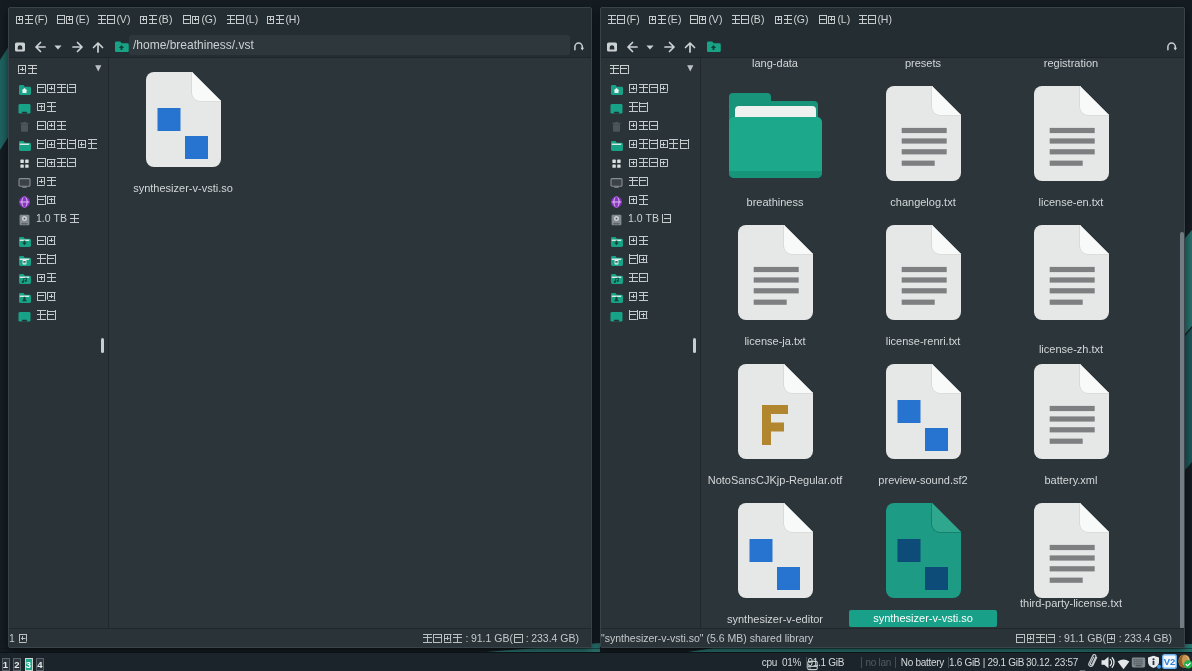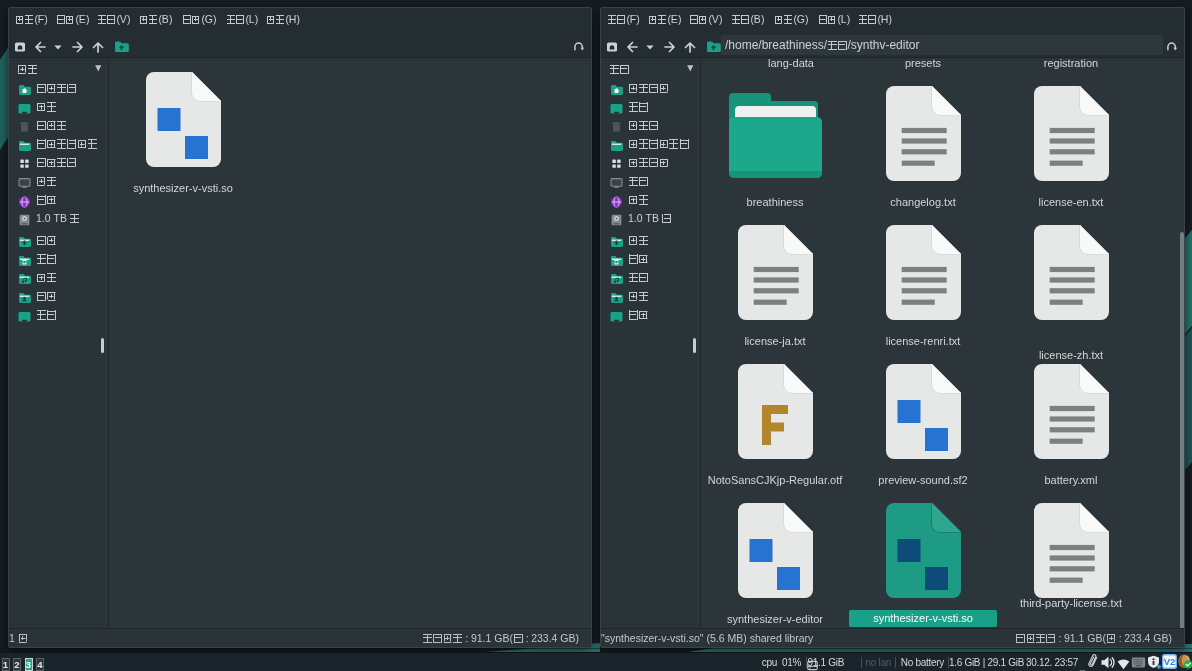--- a/index.html
+++ b/index.html
@@ -73,20 +73,21 @@
     <span class="ti" style="left:63px;top:31px"><svg width="12" height="12" viewBox="0 0 12 12">
         <path d="M5.5 1.5 L10 6 l-4.5 4.5 M10 6 h-9" stroke="#ccd1d4" stroke-width="1.7" fill="none" stroke-linecap="round" stroke-linejoin="round"></path>
       </svg></span>
     <span class="ti" style="left:83px;top:31px"><svg width="12" height="12" viewBox="0 0 12 12">
         <path d="M1.5 6.5 L6 2 l4.5 4.5 M6 2 v9" stroke="#ccd1d4" stroke-width="1.7" fill="none" stroke-linecap="round" stroke-linejoin="round"></path>
       </svg></span>
     <span class="ti" style="left:105px;top:30.5px"><svg width="15" height="13" viewBox="0 0 15 13">
         <path d="M1 2.8 a1.4 1.4 0 0 1 1.4 -1.4 h3.8 l1.4 1.9 h5.8 a1.4 1.4 0 0 1 1.4 1.4 v6 a1.4 1.4 0 0 1 -1.4 1.4 H2.4 a1.4 1.4 0 0 1 -1.4 -1.4 z" fill="#18a286"></path>
         <path d="M7.5 5 l2.6 2.9 h-1.7 v2 h-1.8 v-2 H4.9 z" fill="#123f36"></path>
       </svg></span>
+    <div class="pathf" style="left:120px;width:441px">/home/breathiness/.vst</div>
     <span class="ti" style="left:563px;top:30.5px"><svg width="13" height="13" viewBox="0 0 13 13">
         <path d="M2.9 9.8 V6.8 a3.7 3.7 0 0 1 7.4 0 v1.4" stroke="#ccd1d4" stroke-width="1.5" fill="none" stroke-linecap="round"></path>
         <path d="M8.5 7.8 h3.6 l-1.8 2.6 z" fill="#ccd1d4"></path>
       </svg></span>
     <div class="side">
       <div class="sbhead"><i class="cj cc"></i><i class="cj ca"></i><span class="sbarr">▾</span></div>
       <div class="sbr" style="top:23.0px">
         <span class="sbi"><svg width="13" height="12" viewBox="0 0 13 12">
             <path d="M1 2.4 a1.3 1.3 0 0 1 1.3 -1.3 h3.2 l1.3 1.7 h4.9 a1.3 1.3 0 0 1 1.3 1.3 v5.5 a1.3 1.3 0 0 1 -1.3 1.3 H2.3 a1.3 1.3 0 0 1 -1.3 -1.3 z" fill="#18a286"></path>
             <path d="M6.5 4 L3.6 6.6 h0.9 v2.3 h4 V6.6 h0.9 z" fill="#eef4f2"></path>
@@ -232,21 +233,20 @@
     <span class="ti" style="left:63px;top:31px"><svg width="12" height="12" viewBox="0 0 12 12">
         <path d="M5.5 1.5 L10 6 l-4.5 4.5 M10 6 h-9" stroke="#ccd1d4" stroke-width="1.7" fill="none" stroke-linecap="round" stroke-linejoin="round"></path>
       </svg></span>
     <span class="ti" style="left:83px;top:31px"><svg width="12" height="12" viewBox="0 0 12 12">
         <path d="M1.5 6.5 L6 2 l4.5 4.5 M6 2 v9" stroke="#ccd1d4" stroke-width="1.7" fill="none" stroke-linecap="round" stroke-linejoin="round"></path>
       </svg></span>
     <span class="ti" style="left:105px;top:30.5px"><svg width="15" height="13" viewBox="0 0 15 13">
         <path d="M1 2.8 a1.4 1.4 0 0 1 1.4 -1.4 h3.8 l1.4 1.9 h5.8 a1.4 1.4 0 0 1 1.4 1.4 v6 a1.4 1.4 0 0 1 -1.4 1.4 H2.4 a1.4 1.4 0 0 1 -1.4 -1.4 z" fill="#18a286"></path>
         <path d="M7.5 5 l2.6 2.9 h-1.7 v2 h-1.8 v-2 H4.9 z" fill="#123f36"></path>
       </svg></span>
-    <div class="pathf" style="left:120px;width:442px">/home/breathiness/<i class="cj ca"></i><i class="cj cb"></i>/synthv-editor</div>
     <span class="ti" style="left:564px;top:30.5px"><svg width="13" height="13" viewBox="0 0 13 13">
         <path d="M2.9 9.8 V6.8 a3.7 3.7 0 0 1 7.4 0 v1.4" stroke="#ccd1d4" stroke-width="1.5" fill="none" stroke-linecap="round"></path>
         <path d="M8.5 7.8 h3.6 l-1.8 2.6 z" fill="#ccd1d4"></path>
       </svg></span>
     <div class="side">
       <div class="sbhead"><i class="cj ca"></i><i class="cj cb"></i><span class="sbarr">▾</span></div>
       <div class="sbr" style="top:23.0px">
         <span class="sbi"><svg width="13" height="12" viewBox="0 0 13 12">
             <path d="M1 2.4 a1.3 1.3 0 0 1 1.3 -1.3 h3.2 l1.3 1.7 h4.9 a1.3 1.3 0 0 1 1.3 1.3 v5.5 a1.3 1.3 0 0 1 -1.3 1.3 H2.3 a1.3 1.3 0 0 1 -1.3 -1.3 z" fill="#18a286"></path>
             <path d="M6.5 4 L3.6 6.6 h0.9 v2.3 h4 V6.6 h0.9 z" fill="#eef4f2"></path>
@@ -347,21 +347,21 @@
       <div class="sbr" style="top:249.6px">
         <span class="sbi"><svg width="13" height="12" viewBox="0 0 13 12">
             <rect x="0.5" y="1" width="12" height="9.6" rx="1.4" fill="#18a286"></rect>
             <path d="M3.6 10.6 l0.8 -1.8 h4.2 l0.8 1.8 z" fill="#223038"></path>
           </svg></span>
         <span class="sbl"><i class="cj cb"></i><i class="cj cc"></i></span>
       </div>
       <div class="sbthumb"></div>
     </div>
     <div class="content">
-      <div class="glab" style="left:16px;top:-3.5px">lang-data</div>
+      <div class="glab" style="left:0.0px;top:-3.5px">lang-data</div>
       <div class="glab" style="left:148.0px;top:-3.5px">presets</div>
       <div class="glab" style="left:296.0px;top:-3.5px">registration</div>
       <div style="position:absolute;left:27.5px;top:35px;width:93px;height:85px"><svg width="93" height="85" viewBox="0 0 93 85">
 <path d="M4 0 h34 a4 4 0 0 1 4 4 v4 h43 a4 4 0 0 1 4 4 v48 H0 V4 a4 4 0 0 1 4 -4 z" fill="#17947a"></path>
 <rect x="6" y="13" width="81" height="16" rx="4" fill="#eef1f0"></rect>
 <path d="M0 29 a5 5 0 0 1 5 -5 h83 a5 5 0 0 1 5 5 v51 a5 5 0 0 1 -5 5 H5 a5 5 0 0 1 -5 -5 z" fill="#1ca98b"></path>
 <path d="M0 78 h93 v2 a5 5 0 0 1 -5 5 H5 a5 5 0 0 1 -5 -5 z" fill="#17957b"></path>
 </svg></div>
       <div class="glab" style="left:0.0px;top:136.0px">breathiness</div>
       <div style="position:absolute;left:184.5px;top:28px;width:75px;height:95px"><svg width="75" height="95" viewBox="0 0 75 95">
@@ -406,21 +406,21 @@
       <div class="glab" style="left:148.0px;top:275.0px">license-renri.txt</div>
       <div style="position:absolute;left:332.5px;top:167px;width:75px;height:95px"><svg width="75" height="95" viewBox="0 0 75 95">
 <path d="M8 0 H46 L75 29 V87 a8 8 0 0 1 -8 8 H8 a8 8 0 0 1 -8 -8 V8 a8 8 0 0 1 8 -8 Z" fill="#e6e7e7"></path>
 <path d="M46 0 V21 a8 8 0 0 0 8 8 H75" fill="none" stroke="#d0d2d2" stroke-width="1.2"></path>
 <path d="M46 0 L75 29 H54 a8 8 0 0 1 -8 -8 Z" fill="#f8f9f9"></path>
 <rect x="15.7" y="41.9" width="45" height="5.2" fill="#7d7f80"></rect>
 <rect x="15.7" y="52.4" width="45" height="5.2" fill="#7d7f80"></rect>
 <rect x="15.7" y="63.2" width="45" height="5.2" fill="#7d7f80"></rect>
 <rect x="15.7" y="74.6" width="33" height="5.2" fill="#7d7f80"></rect>
 </svg></div>
-      <div class="glab" style="left:296.0px;top:289px">license-zh.txt</div>
+      <div class="glab" style="left:296.0px;top:283px">license-zh.txt</div>
       <div style="position:absolute;left:36.5px;top:306px;width:75px;height:95px"><svg width="75" height="95" viewBox="0 0 75 95">
 <path d="M8 0 H46 L75 29 V87 a8 8 0 0 1 -8 8 H8 a8 8 0 0 1 -8 -8 V8 a8 8 0 0 1 8 -8 Z" fill="#e6e7e7"></path>
 <path d="M46 0 V21 a8 8 0 0 0 8 8 H75" fill="none" stroke="#d0d2d2" stroke-width="1.2"></path>
 <path d="M46 0 L75 29 H54 a8 8 0 0 1 -8 -8 Z" fill="#f8f9f9"></path>
 <path d="M24 41 H50 V50 H33 V58.5 H46 V67.5 H33 V81 H24 Z" fill="#b2862f"></path>
 </svg></div>
       <div class="glab" style="left:0.0px;top:414.0px">NotoSansCJKjp-Regular.otf</div>
       <div style="position:absolute;left:184.5px;top:306px;width:75px;height:95px"><svg width="75" height="95" viewBox="0 0 75 95">
 <path d="M8 0 H46 L75 29 V87 a8 8 0 0 1 -8 8 H8 a8 8 0 0 1 -8 -8 V8 a8 8 0 0 1 8 -8 Z" fill="#e6e7e7"></path>
 <path d="M46 0 V21 a8 8 0 0 0 8 8 H75" fill="none" stroke="#d0d2d2" stroke-width="1.2"></path>

